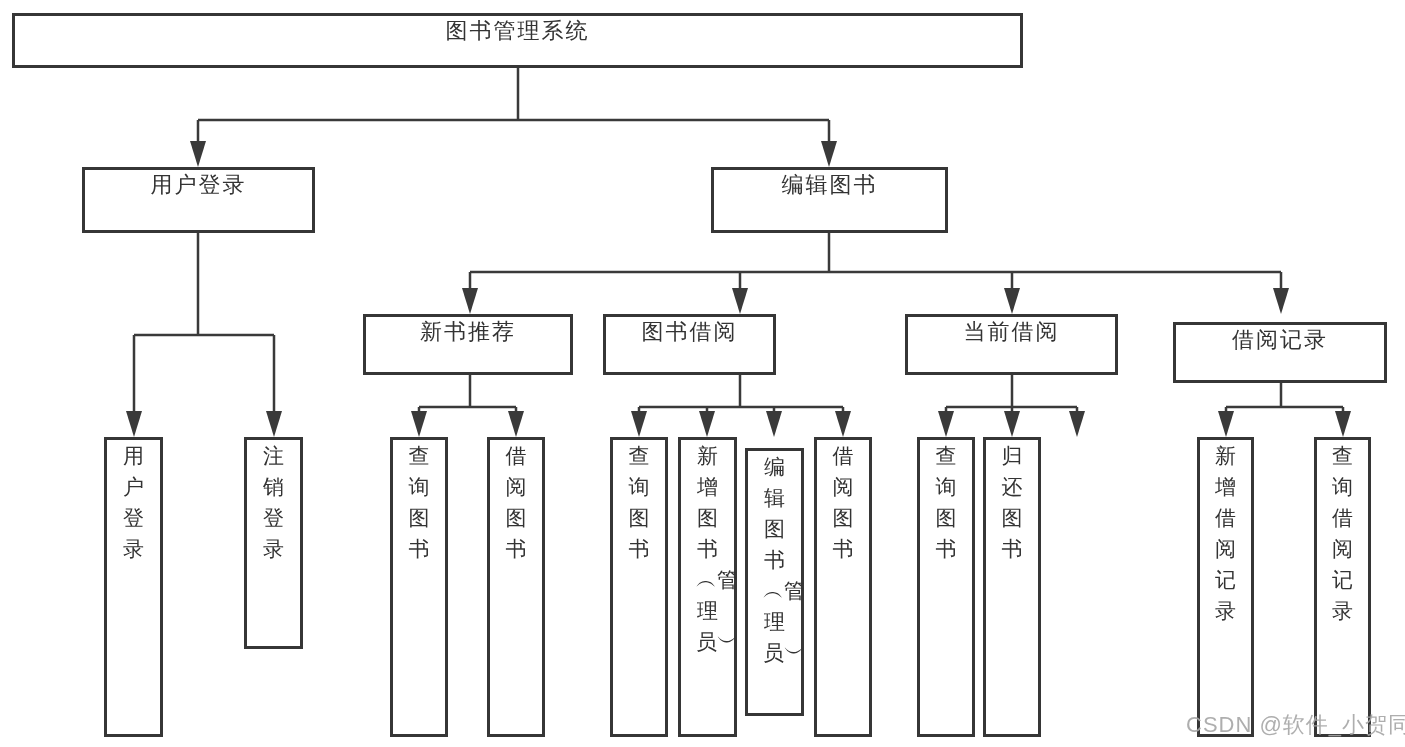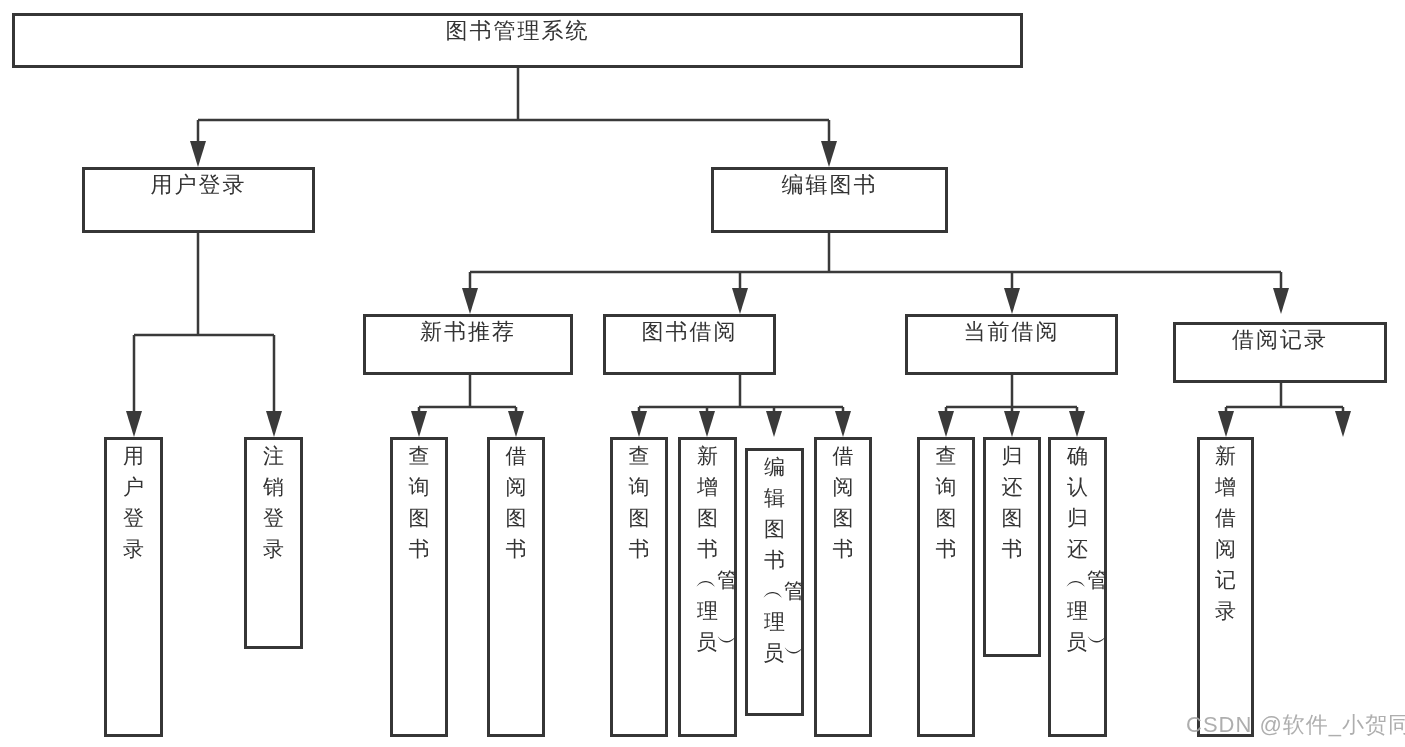--- a/index.html
+++ b/index.html
@@ -119,26 +119,26 @@
   <div class="node v" style="left:745px;top:448px;width:59px;height:268px">
     <div class="vtext">编辑图书︵管理员︶</div>
   </div>
   <div class="node v" style="left:814px;top:437px;width:58px;height:300px">
     <div class="vtext">借阅图书</div>
   </div>
 
   <div class="node v" style="left:917px;top:437px;width:58px;height:300px">
     <div class="vtext">查询图书</div>
   </div>
-  <div class="node v" style="left:983px;top:437px;width:58px;height:220px">
+  <div class="node v" style="left:983px;top:437px;width:58px;height:300px">
     <div class="vtext">归还图书</div>
-  </div>
-  <div class="node v" style="left:1048px;top:437px;width:59px;height:300px">
-    <div class="vtext">确认归还︵管理员︶</div>
   </div>
 
   <div class="node v" style="left:1197px;top:437px;width:57px;height:300px">
     <div class="vtext">新增借阅记录</div>
+  </div>
+  <div class="node v" style="left:1314px;top:437px;width:57px;height:300px">
+    <div class="vtext">查询借阅记录</div>
   </div>
 
   <div class="watermark">CSDN @软件_小贺同学</div>
 
 </div>
 
 </body></html>

